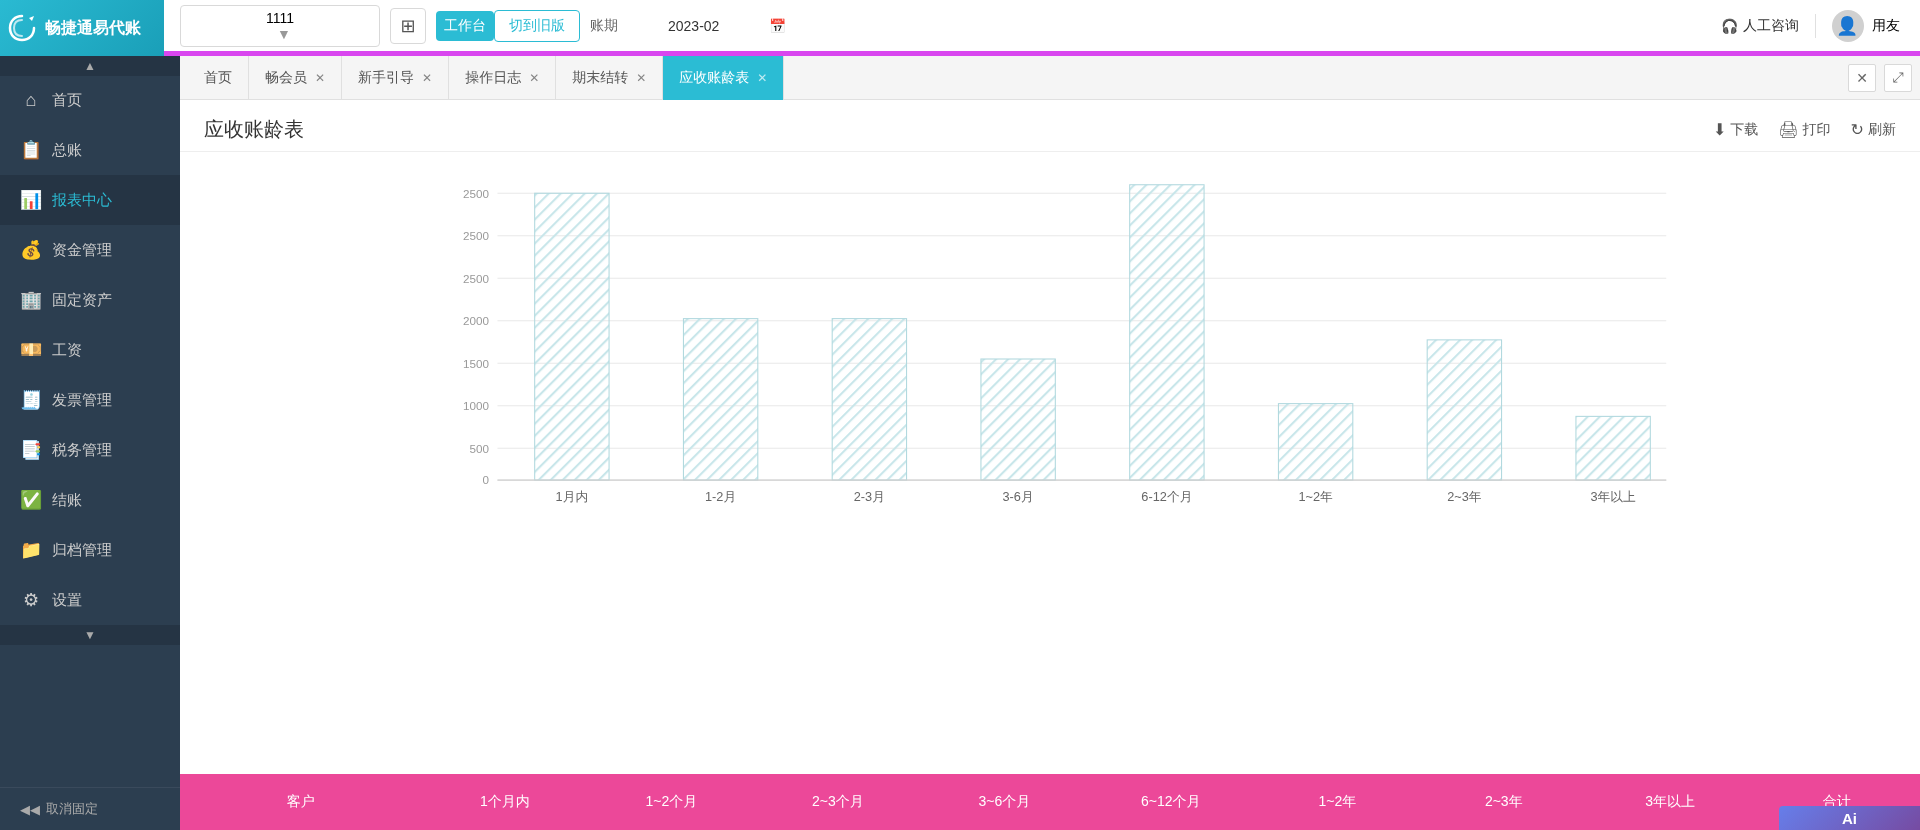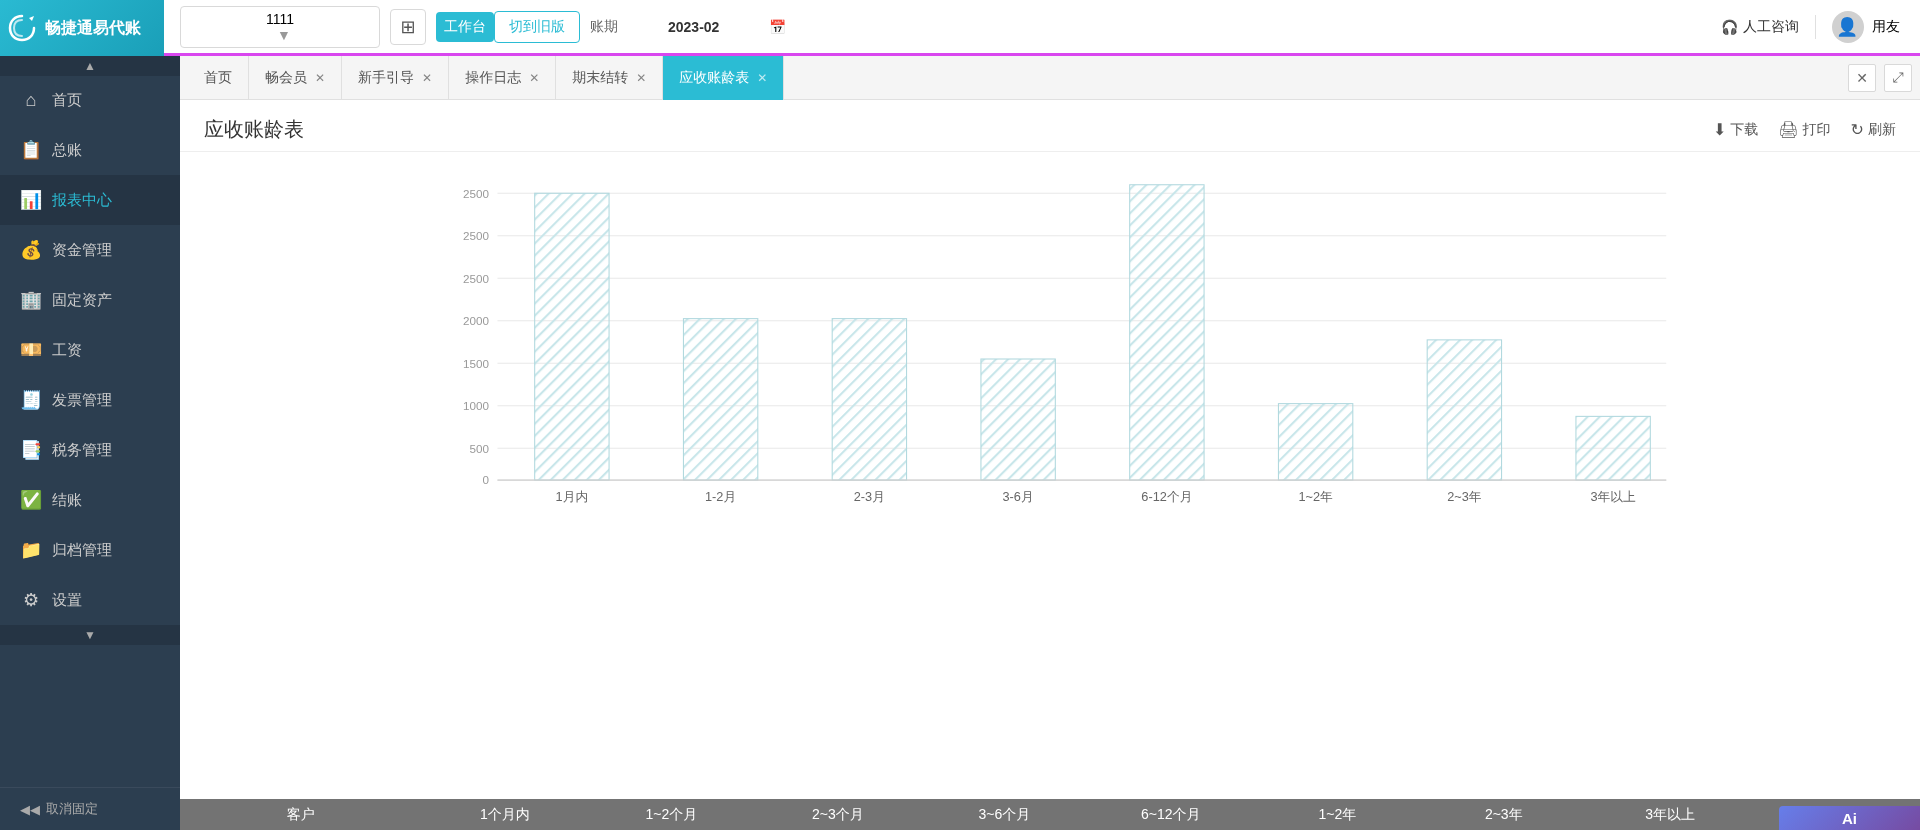--- a/index.html
+++ b/index.html
@@ -5,21 +5,21 @@
     * { margin: 0; padding: 0; box-sizing: border-box; }
     body { font-family: 'Microsoft YaHei', '微软雅黑', sans-serif; font-size: 14px; background: #f0f2f5; display: flex; flex-direction: column; height: 830px; overflow: hidden; }
 
     
     .top-header {
       height: 56px;
       background: #fff;
       display: flex;
       align-items: center;
       padding: 0 16px;
-      border-bottom: 3px solid #d946ef;
+      border-bottom: 5px solid #d946ef;
       flex-shrink: 0;
     }
     .logo-area {
       width: 180px;
       background: linear-gradient(135deg, #2bbcd4, #1a9fb8);
       height: 56px;
       display: flex;
       align-items: center;
       justify-content: center;
       color: #fff;
@@ -86,21 +86,21 @@
     }
     .period-area {
       display: flex;
       align-items: center;
       margin-left: 10px;
       color: #333;
       font-size: 14px;
       gap: 44px;
     }
     .period-area .label { margin-right: 6px; color: #666; }
-    .period-area .value { font-weight: 700; }
+    .period-area .value { font-weight: 400; }
     .period-area .cal-icon { margin-left: 6px; color: #2bbcd4; cursor: pointer; }
     .header-right {
       display: flex;
       align-items: center;
       margin-left: auto;
       gap: 16px;
     }
     .service-btn {
       display: flex;
       align-items: center;
@@ -291,22 +291,22 @@
     }
 
     
     .chart-svg {
       width: 100%;
       height: 100%;
     }
 
     
     .table-header {
-      height: 31px;
-      background: #737373;
+      height: 56px;
+      background: #ec4899;
       display: flex;
       align-items: center;
       flex-shrink: 0;
     }
     .table-header-cell {
       flex: 1;
       text-align: center;
       color: #fff;
       font-size: 14px;
       font-weight: 500;

